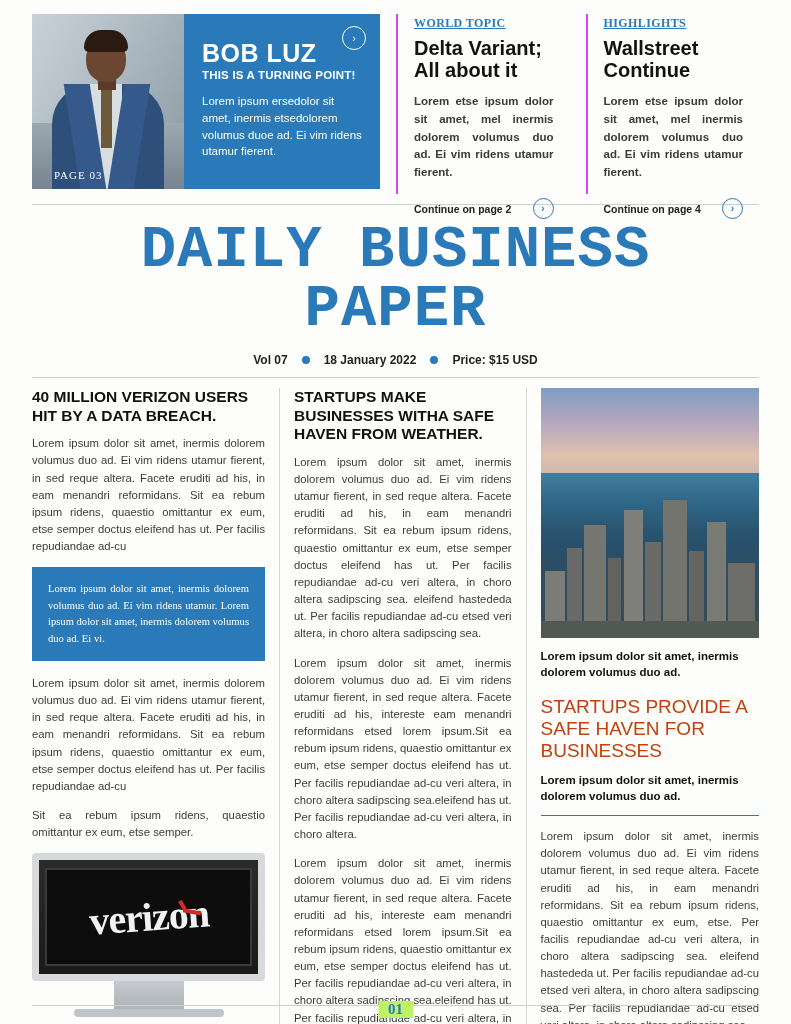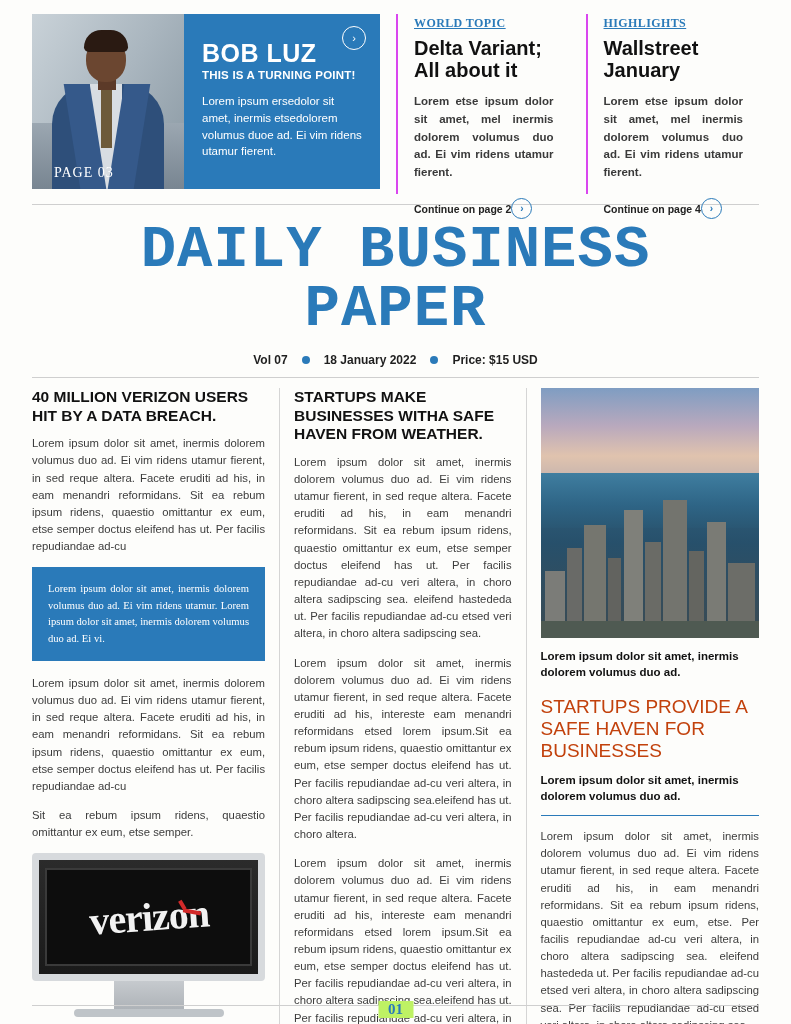--- a/index.html
+++ b/index.html
@@ -84,21 +84,21 @@
     background:#35598a; transform: skewX(9deg);
   }
   .fp-lapel-r {
     position:absolute; left:84px; top:70px; width:26px; height:105px;
     background:#35598a; transform: skewX(-9deg);
   }
   .page-no-photo {
     position: absolute;
     left: 22px; bottom: 8px;
     color: #fff;
-    font-size: 14px;
+    font-size: 11px;
     letter-spacing: 1px;
     font-family: "Liberation Serif", serif;
   }
   .feature-text {
     background: #2a7ab9;
     color: #fff;
     width: 196px;
     padding: 26px 18px 16px 18px;
     position: relative;
   }
@@ -159,24 +159,26 @@
     margin: 0;
     font-size: 11.5px;
     line-height: 1.55;
     color: #3a3a3a;
     text-align: justify;
     font-weight: bold;
   }
   .continue {
     display: flex;
     align-items: center;
+    gap: 8px;
     margin-top: 16px;
     font-size: 10.5px;
     font-weight: bold;
     color: #222;
+    justify-content: space-between;
   }
   .continue .circ {
     width: 21px; height: 21px;
     border: 1.3px solid #2a7ab9;
     border-radius: 50%;
     display: inline-flex; align-items: center; justify-content: center;
     color: #2a7ab9; font-size: 10px;
   }
 
   .rule { border-top: 1px solid #cfcfcf; }
@@ -404,21 +406,21 @@
       <h3>Delta Variant; All about it</h3>
       <p>Lorem etse ipsum dolor sit amet, mel inermis dolorem volumus duo ad. Ei vim ridens utamur fierent.</p>
       <div class="continue">
         <span>Continue on page 2</span>
         <span class="circ">›</span>
       </div>
     </div>
 
     <div class="topcol">
       <span class="kicker">HIGHLIGHTS</span>
-      <h3>Wallstreet January</h3>
+      <h3>Wallstreet Continue</h3>
       <p>Lorem etse ipsum dolor sit amet, mel inermis dolorem volumus duo ad. Ei vim ridens utamur fierent.</p>
       <div class="continue">
         <span>Continue on page 4</span>
         <span class="circ">›</span>
       </div>
     </div>
   </div>
 
   <div class="rule"></div>
 

